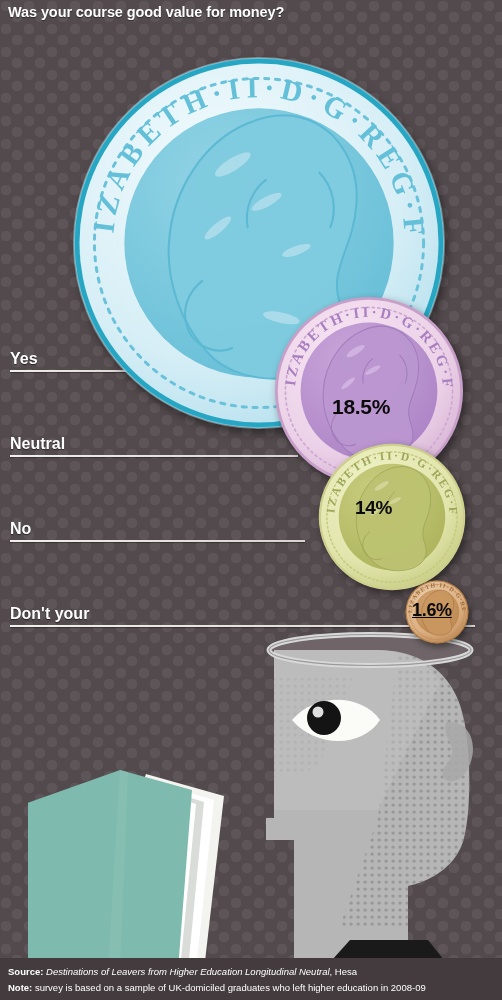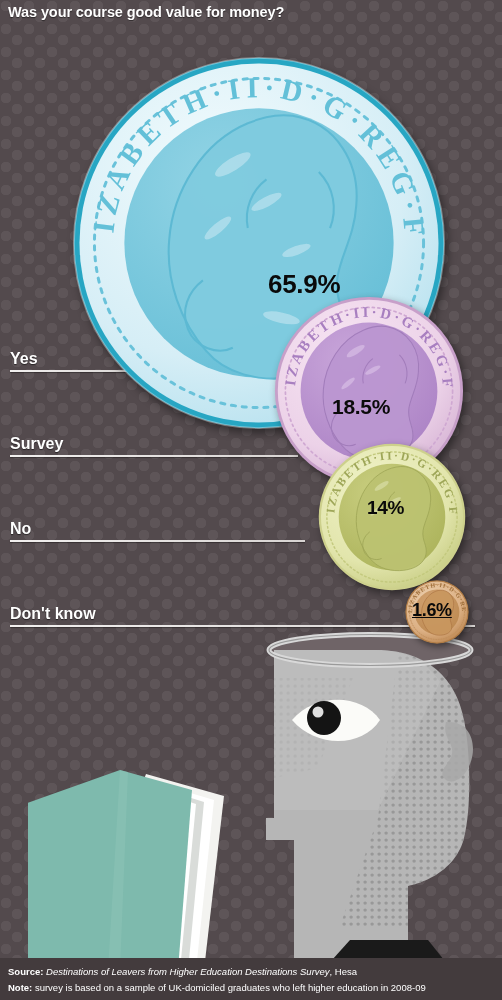--- a/index.html
+++ b/index.html
@@ -73,21 +73,21 @@
   #coin-yes      {left:72px; top:56px;  width:374px;height:374px;
                   filter:drop-shadow(3px 5px 5px rgba(0,0,0,.45));}
   #coin-yes .coin-value{left:196px;top:213px;font-size:26px;}
 
   #coin-neutral  {left:274px;top:296px; width:190px;height:190px;
                   filter:drop-shadow(3px 4px 4px rgba(0,0,0,.45));}
   #coin-neutral .coin-value{left:58px;top:73px;font-size:21px;margin-top:26px;}
 
   #coin-no       {left:318px;top:443px; width:148px;height:148px;
                   filter:drop-shadow(3px 4px 4px rgba(0,0,0,.45));}
-  #coin-no .coin-value{left:37px;top:54px;font-size:19px;margin-left:12px;}
+  #coin-no .coin-value{left:37px;top:54px;font-size:19px;}
 
   #coin-dontknow {left:405px;top:580px; width:64px;height:64px;
                   filter:drop-shadow(2px 3px 3px rgba(0,0,0,.45));}
   #coin-dontknow .coin-value{left:7px;top:20px;font-size:18px;text-decoration:underline;}
 
   
   #footer{
     position:absolute;left:0;bottom:0;width:502px;height:42px;
     background:#433b3d;z-index:70;
   }
@@ -104,29 +104,29 @@
 
   <div id="title-bar">
     <div id="title-text">Was your course good value for money?</div>
   </div>
 
   <div class="legend-row" id="row-yes">
     <div class="legend-label">Yes</div>
     <div class="legend-rule"></div>
   </div>
   <div class="legend-row" id="row-neutral">
-    <div class="legend-label">Survey</div>
+    <div class="legend-label">Neutral</div>
     <div class="legend-rule"></div>
   </div>
   <div class="legend-row" id="row-no">
     <div class="legend-label">No</div>
     <div class="legend-rule"></div>
   </div>
   <div class="legend-row" id="row-dontknow">
-    <div class="legend-label">Don't know</div>
+    <div class="legend-label">Don't your</div>
     <div class="legend-rule"></div>
   </div>
 
   <div id="books">
     <svg width="250" height="200" viewBox="0 0 250 200">
 
       <polygon points="118,4 196,26 176,200 44,200" fill="#f3f3f0"></polygon>
       <polygon points="112,8 186,30 168,200 52,200" fill="#ffffff"></polygon>
       <polygon points="106,10 176,32 160,200 58,200" fill="#d9dcd9"></polygon>
       <polygon points="100,12 168,34 152,200 62,200" fill="#ffffff"></polygon>
@@ -217,21 +217,20 @@
         <ellipse cx="104" cy="78" rx="9" ry="2.6" transform="rotate(-28 104 78)"></ellipse>
         <ellipse cx="120" cy="104" rx="8" ry="2.4" transform="rotate(-20 120 104)"></ellipse>
         <ellipse cx="78" cy="92" rx="9" ry="2.6" transform="rotate(-40 78 92)"></ellipse>
         <ellipse cx="112" cy="140" rx="10" ry="2.8" transform="rotate(12 112 140)"></ellipse>
       </g>
       <text font-family="Liberation Serif, serif" font-size="15.5" font-weight="bold" fill="#63c0d8" letter-spacing="3.2">
         <textPath href="#arcYesTop" startOffset="50%" text-anchor="middle">ELIZABETH·II·D·G·REG·F·D</textPath>
       </text>
       <circle cx="100" cy="100" r="99" fill="none" stroke="rgba(255,255,255,.35)" stroke-width="1"></circle>
     </svg>
-    <div class="coin-value">65.9%</div>
   </div>
 
   <div class="coin" id="coin-neutral">
     <svg width="190" height="190" viewBox="0 0 200 200">
       <defs>
         <radialGradient id="gNeuRim" cx="38%" cy="30%" r="75%">
           <stop offset="0%" stop-color="#f7e5f3"></stop>
             <stop offset="70%" stop-color="#ecd2e8"></stop>
           <stop offset="100%" stop-color="#d8b6d6"></stop>
         </radialGradient>
@@ -331,20 +330,20 @@
       <text font-family="Liberation Serif, serif" font-size="19" font-weight="bold" fill="#a0703c" letter-spacing="3">
         <textPath href="#arcDkTop" startOffset="50%" text-anchor="middle">ELIZABETH·II·D·G·REG</textPath>
       </text>
     </svg>
     <div class="coin-value">1.6%</div>
   </div>
 
   <div id="footer">
     <div class="footer-line" id="footer-source">
       <span class="footer-strong">Source:</span>
-      <span class="footer-italic">Destinations of Leavers from Higher Education Destinations Survey</span><span>, Hesa</span>
+      <span class="footer-italic">Destinations of Leavers from Higher Education Longitudinal Neutral</span><span>, Hesa</span>
     </div>
     <div class="footer-line" id="footer-note">
       <span class="footer-strong">Note:</span><span> survey is based on a sample of UK-domiciled graduates who left higher education in 2008-09</span>
     </div>
   </div>
 
 </div>
 
 </body></html>

